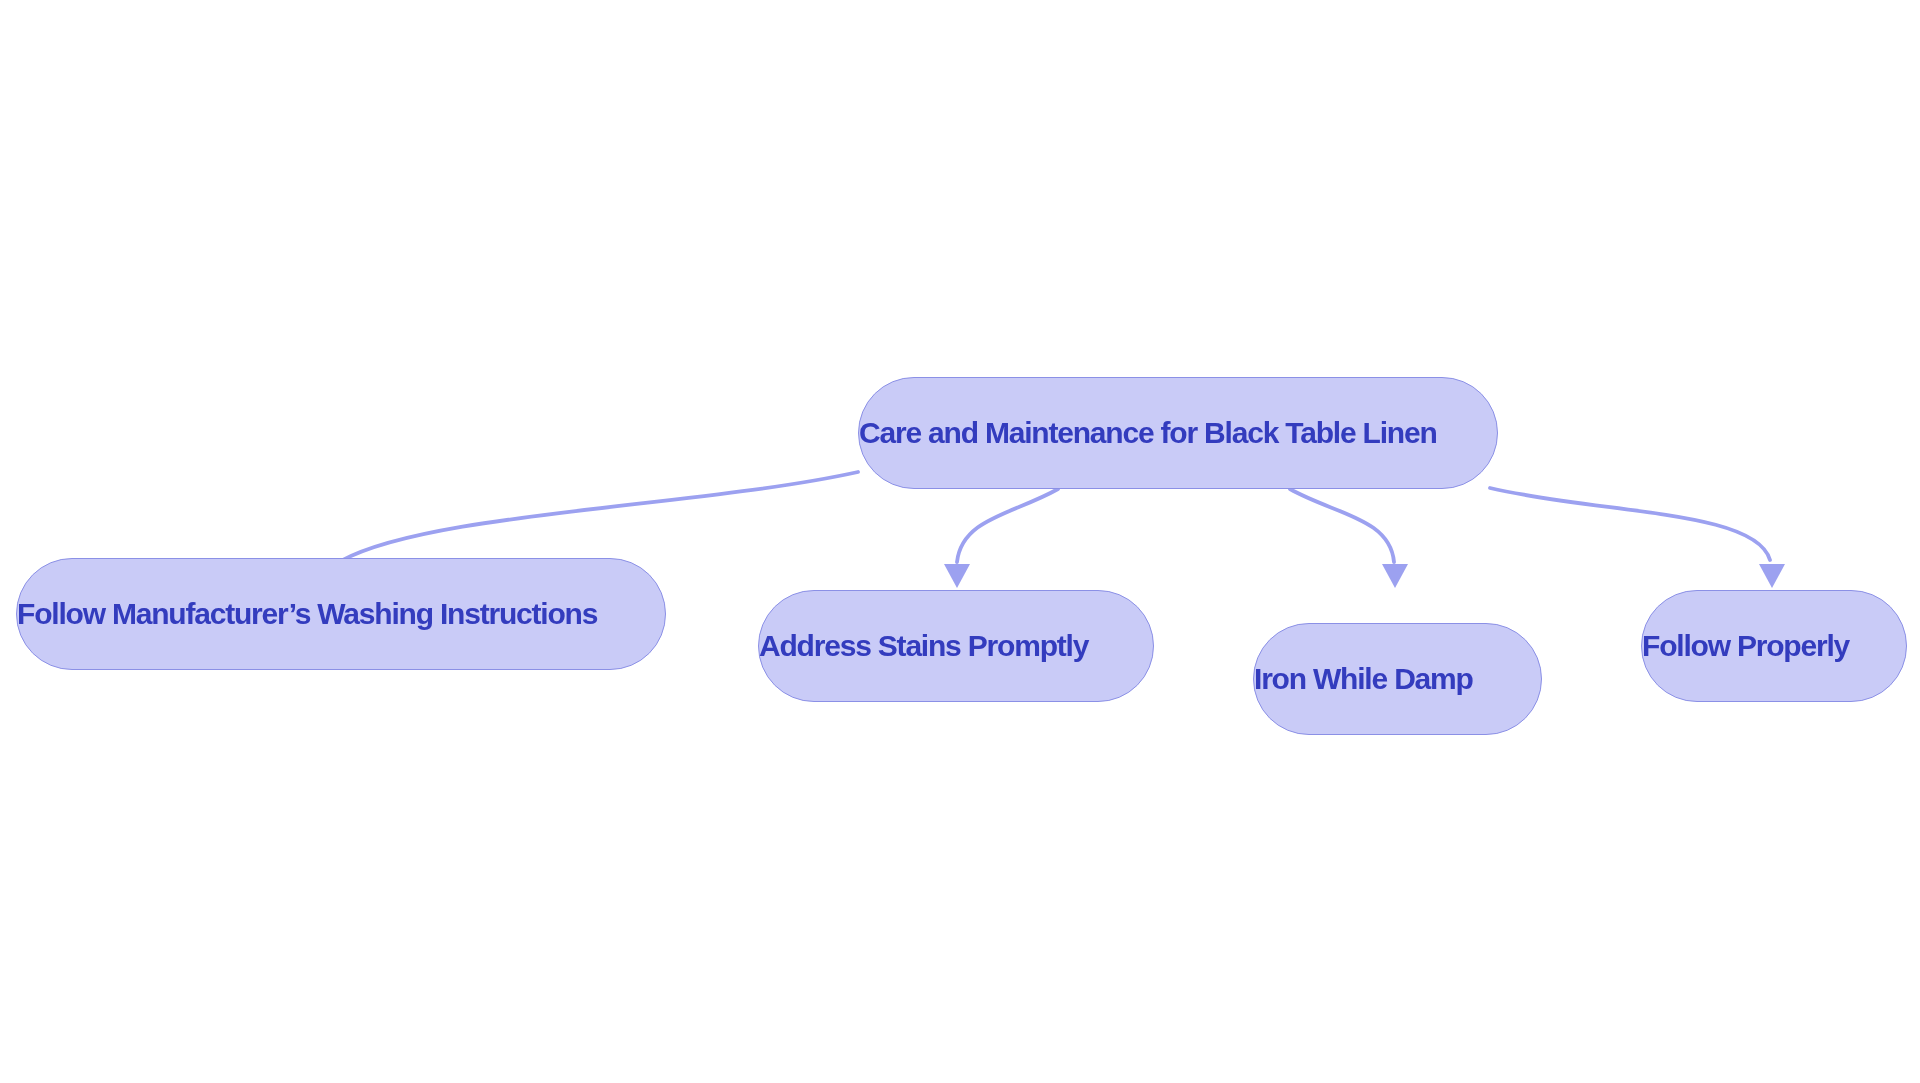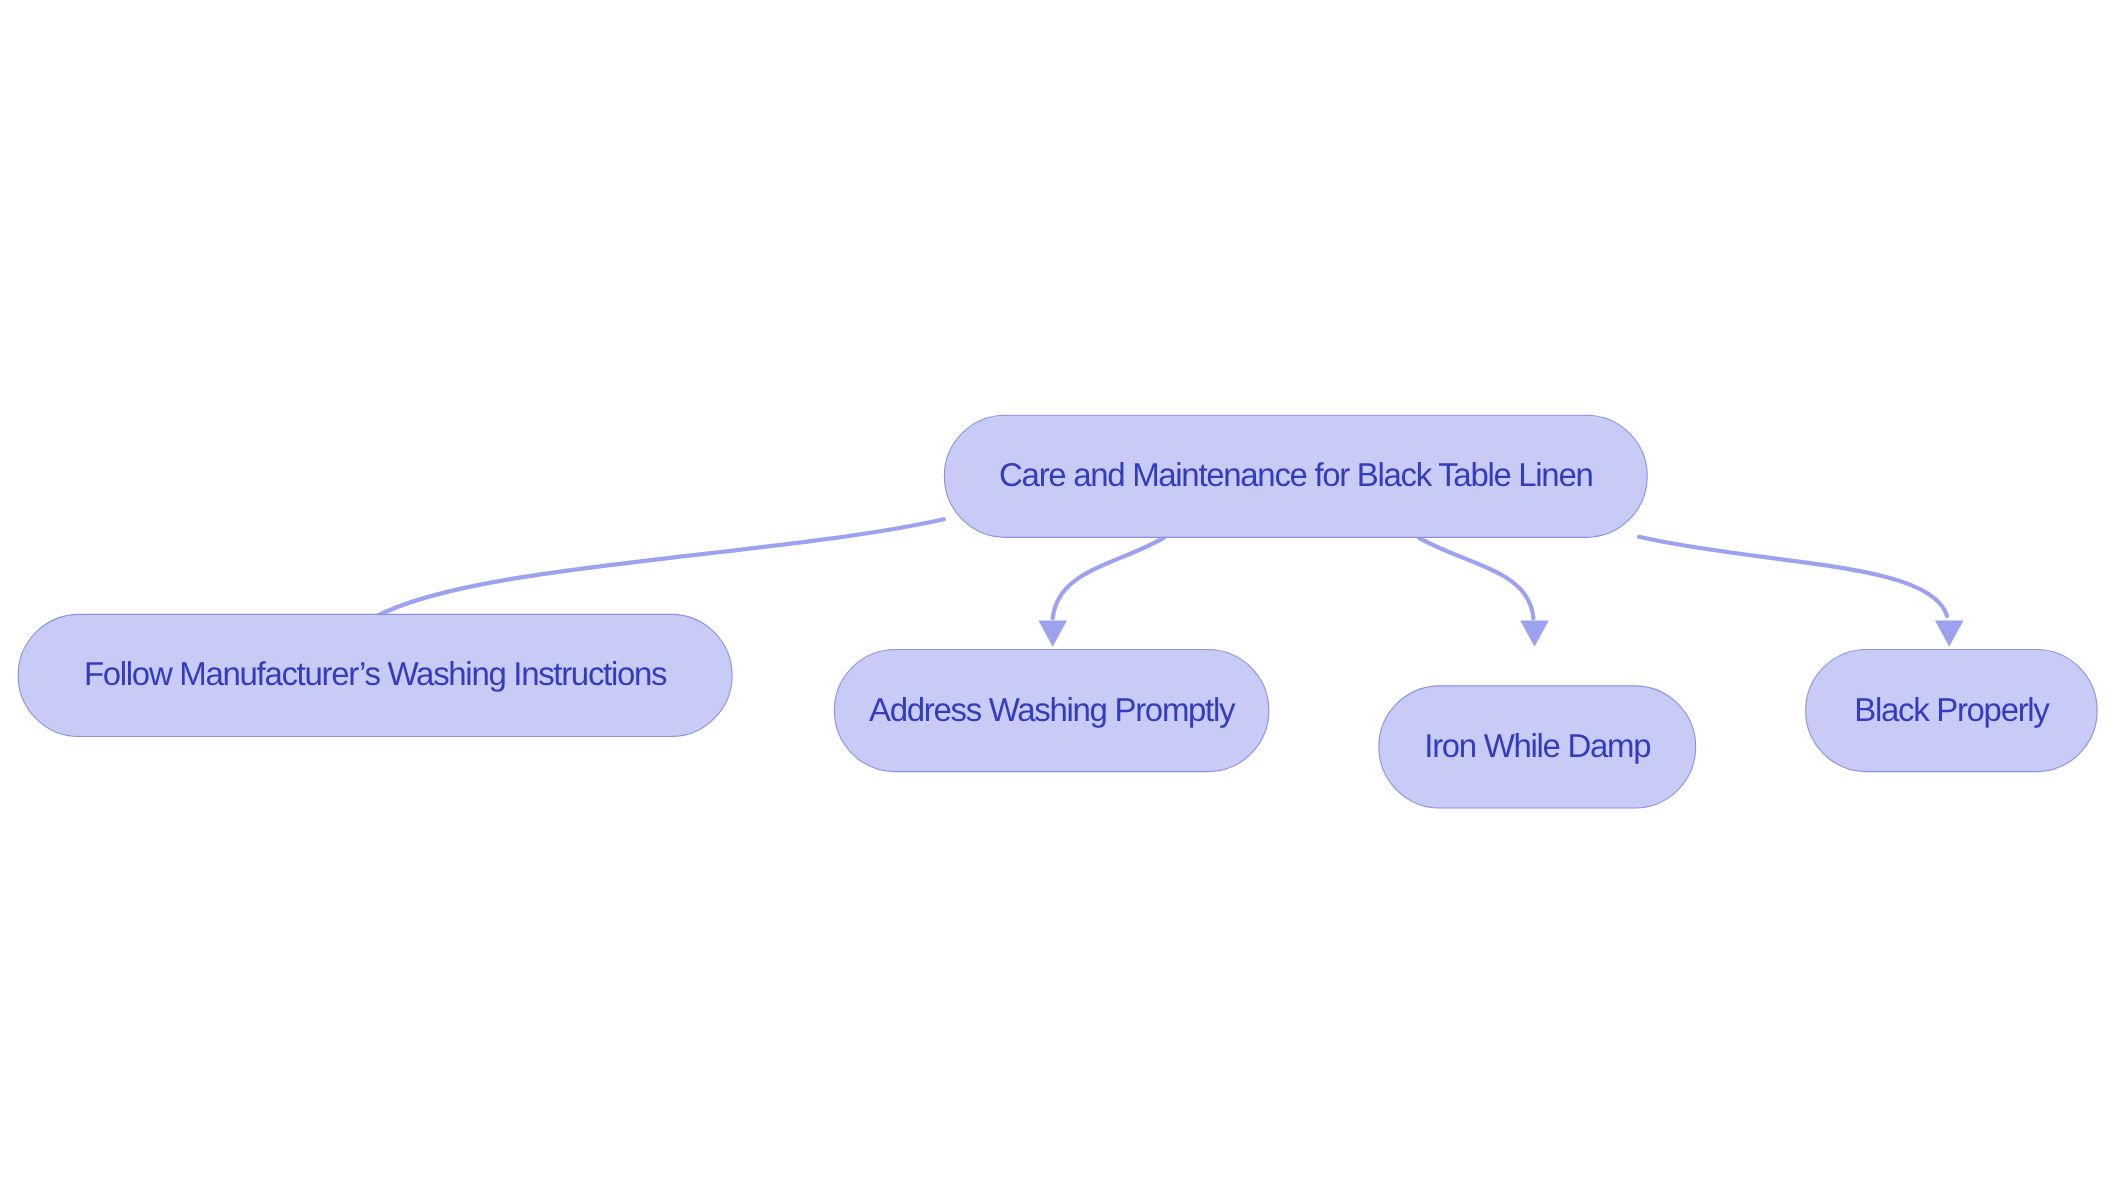--- a/index.html
+++ b/index.html
@@ -29,29 +29,30 @@
     stroke-width:3.8;
     fill:none;
     stroke-linecap:round;
   }
   .arrowhead{
     fill:var(--edge);
     stroke:none;
   }
   .node{
     position:absolute;
-    display:flex;align-items:center;justify-content:center;
+    display:flex;align-items:center;
     background:var(--node-fill);
     border:1.6px solid var(--node-border);
     border-radius:56px;
     color:var(--text);
     font-size:30px;
     letter-spacing:-1.2px;
     white-space:nowrap;
     text-align:center;
+    font-weight:bold;
   }
   .node-root  {left:858px;top:377px;width:640px;height:112px;}
   .node-c1    {left:16px;  top:558px;width:650px;height:112px;}
   .node-c2    {left:758px; top:590px;width:396px;height:112px;}
   .node-c3    {left:1253px;top:623px;width:289px;height:112px;}
   .node-c4    {left:1641px;top:590px;width:266px;height:112px;}
 </style>
 </head>
 <body>
 
@@ -73,24 +74,24 @@
 
   <div class="node node-root">
     <span>Care and Maintenance for Black Table Linen</span>
   </div>
 
   <div class="node node-c1">
     <span>Follow Manufacturer’s Washing Instructions</span>
   </div>
 
   <div class="node node-c2">
-    <span>Address Washing Promptly</span>
+    <span>Address Stains Promptly</span>
   </div>
 
   <div class="node node-c3">
     <span>Iron While Damp</span>
   </div>
 
   <div class="node node-c4">
-    <span>Black Properly</span>
+    <span>Follow Properly</span>
   </div>
 
 </div>
 
 </body></html>

